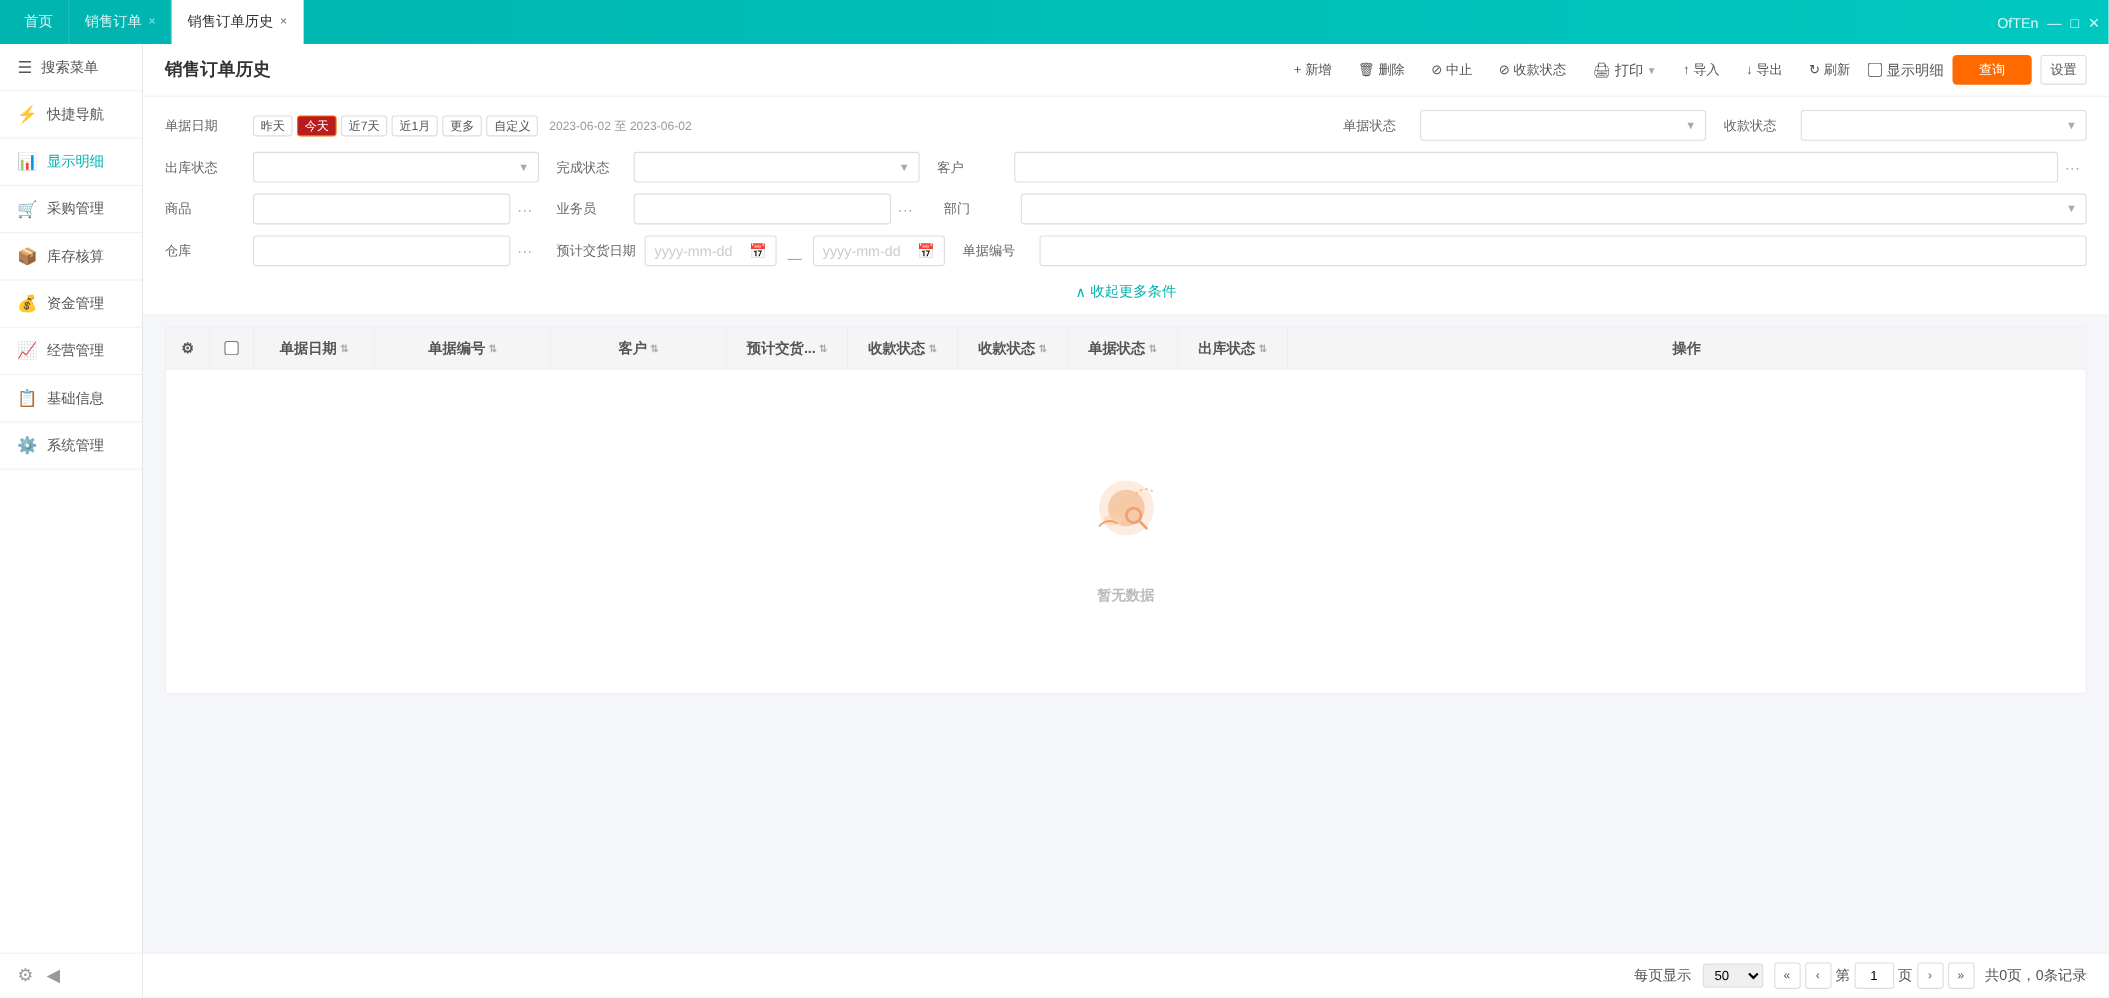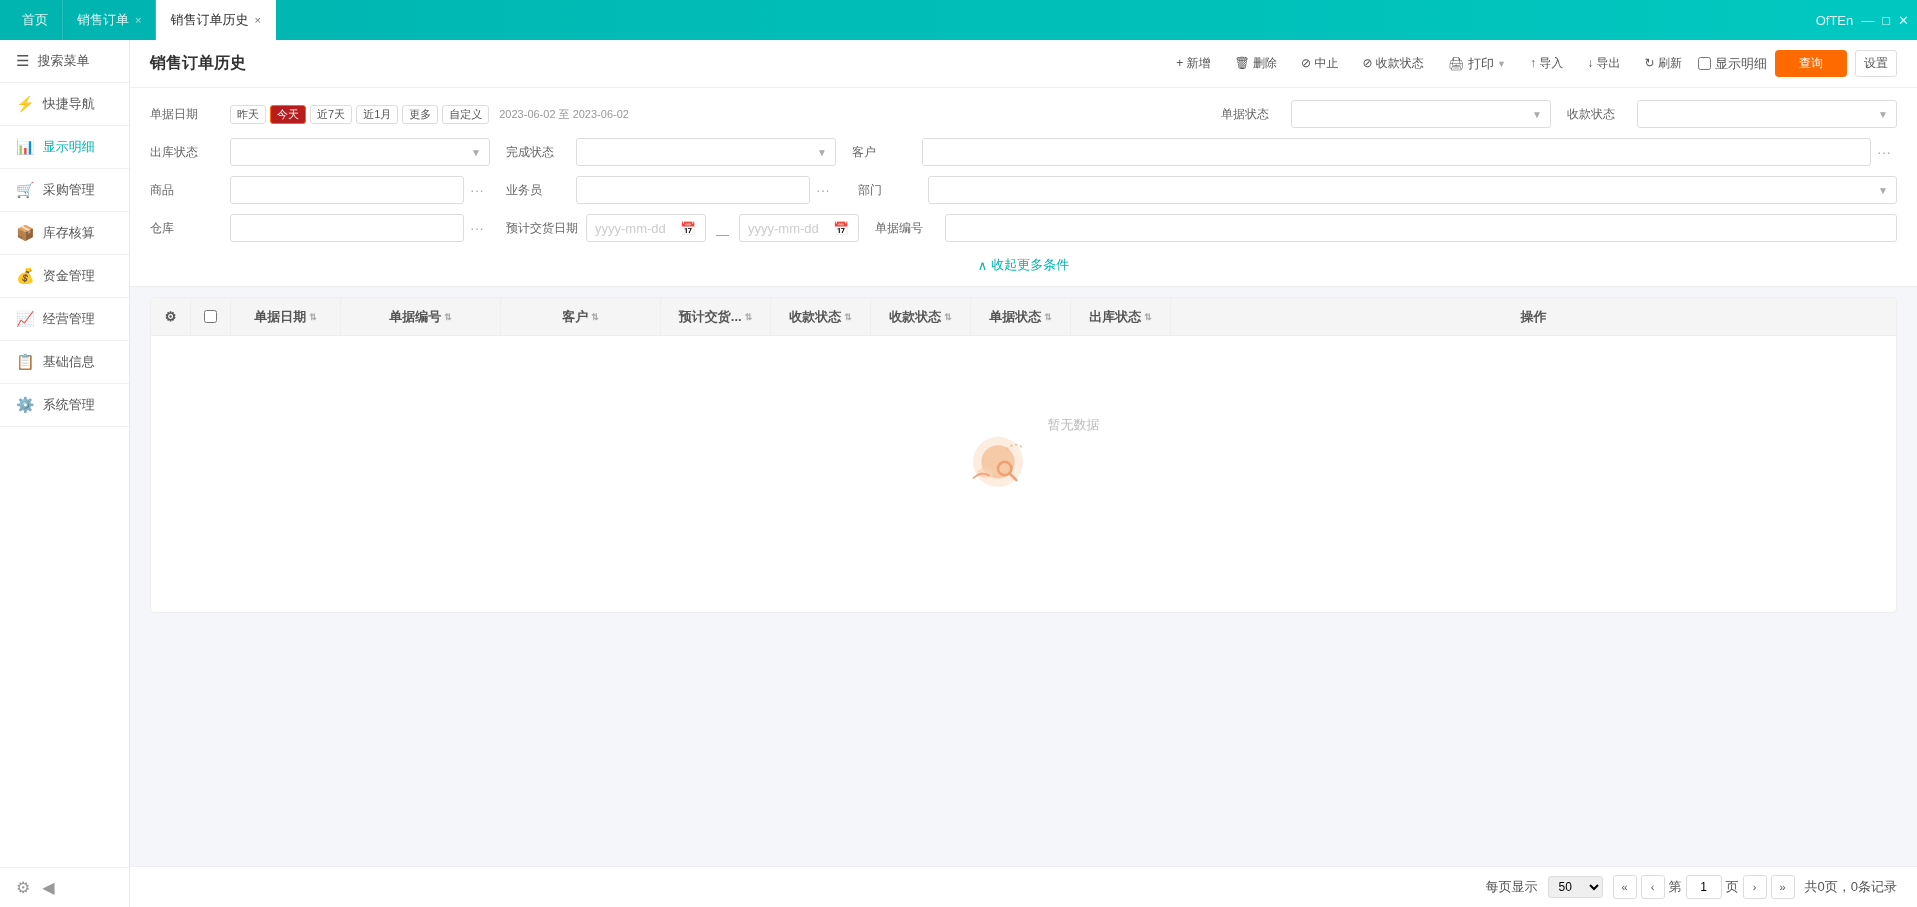--- a/index.html
+++ b/index.html
@@ -281,24 +281,25 @@
     .th-delivery { width: 110px; }
     .th-amount { width: 100px; }
     .th-pay-status { width: 100px; }
     .th-bill-status { width: 100px; }
     .th-out-status { width: 100px; }
     .th-action { flex: 1; min-width: 60px; }
 
     
     .empty-state {
       display: flex;
-      flex-direction: row;
-      align-items: flex-start;
+      flex-direction: column;
+      align-items: center;
       justify-content: center;
       padding: 80px 0;
+      font-weight: bold;
     }
     .empty-icon {
       width: 100px;
       height: 100px;
       margin-bottom: 16px;
     }
     .empty-text { color: #bbb; font-size: 13px; }
 
     
     .table-footer {

